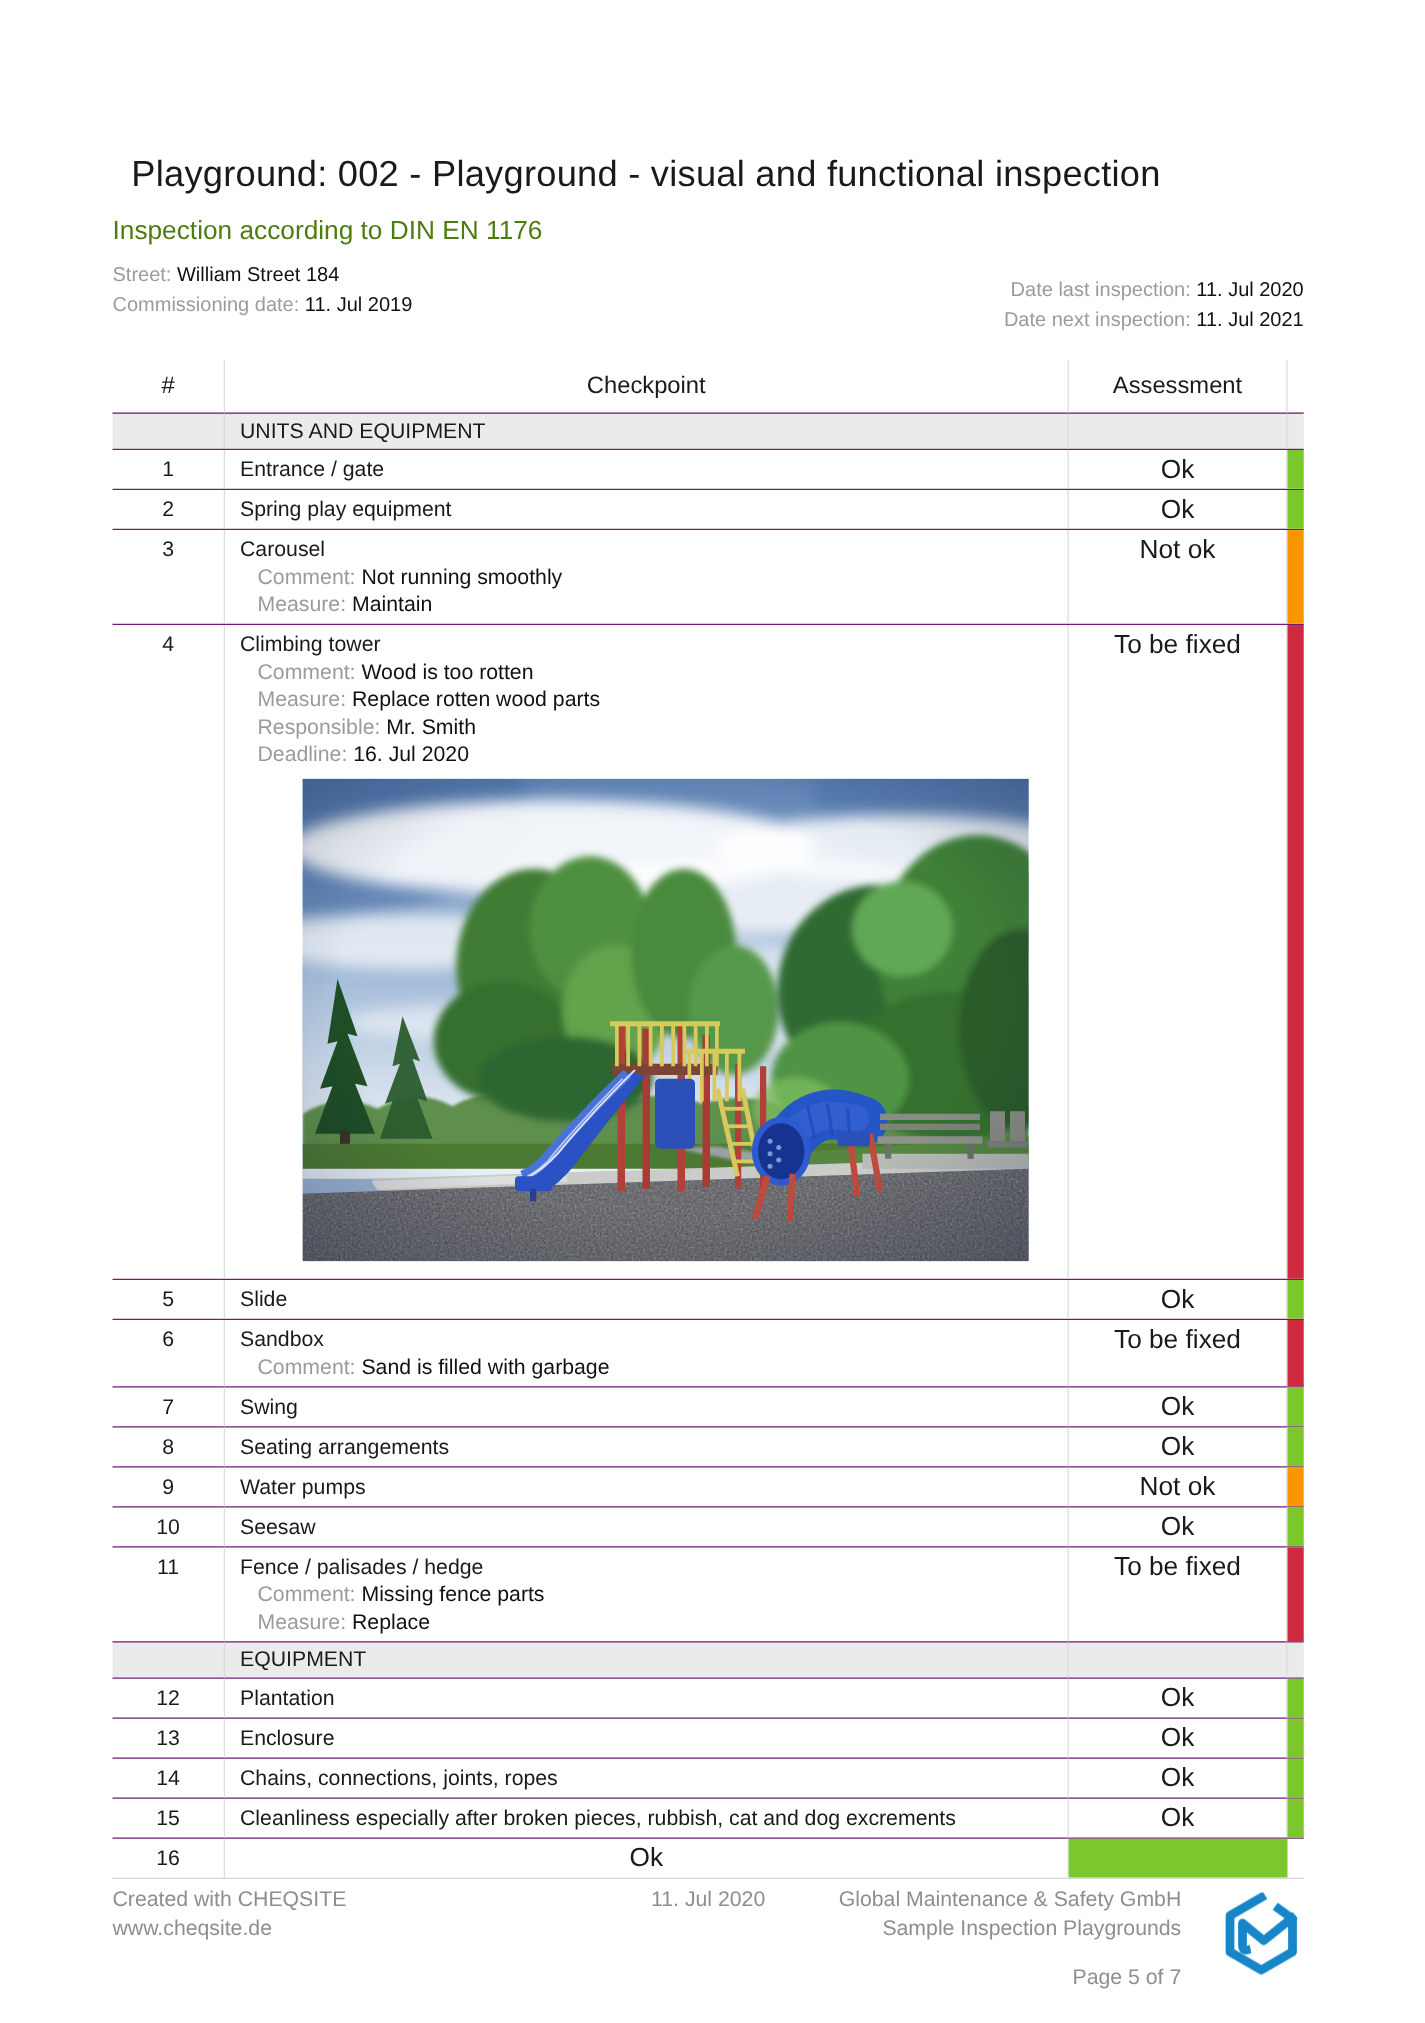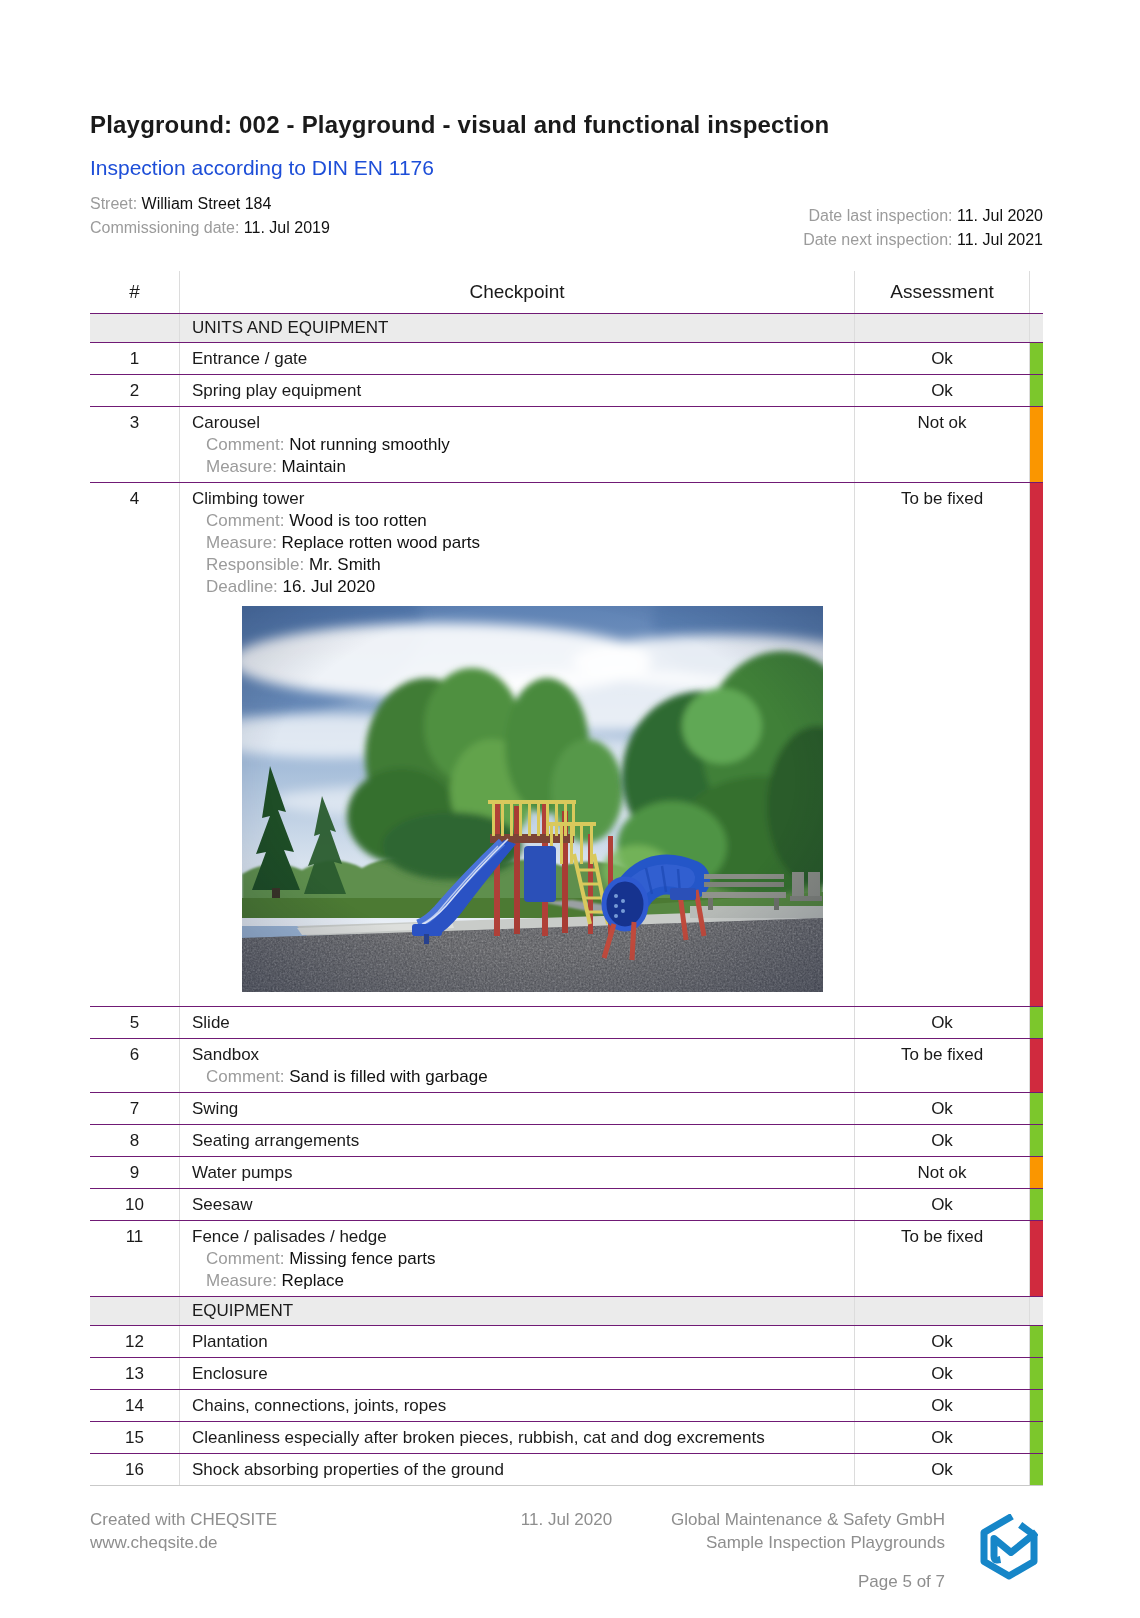--- a/index.html
+++ b/index.html
@@ -1,37 +1,37 @@
 <!DOCTYPE html>
 <html><head>
 <meta charset="utf-8">
 <style>
   html,body{margin:0;padding:0;background:#ffffff;}
   body{width:1140px;height:1618px;font-family:"Liberation Sans",sans-serif;color:#1a1a1a;position:relative;overflow:hidden;}
   .content{padding:108px 97px 0 90px;}
 
   
-  .title{font-size:24px;font-weight:700;margin:0;line-height:34px;color:#1a1a1a;letter-spacing:0.2px;}
-  .subtitle{font-size:21px;margin-top:13px;line-height:25px;color:#1d4ed8;}
+  .title{font-size:29px;font-weight:400;margin:15px;line-height:34px;color:#1a1a1a;letter-spacing:0.2px;}
+  .subtitle{font-size:21px;margin-top:13px;line-height:25px;color:#4d7c0f;}
   .meta{display:flex;justify-content:space-between;margin-top:12px;font-size:16px;line-height:24px;}
   .meta-right{text-align:right;margin-top:12px;}
   .lbl{color:#9b9b9b;}
   .val{color:#111111;}
 
   
   .itable{margin-top:19px;border-bottom:1px solid #c9c9c9;}
   .t-row{display:grid;grid-template-columns:90px 675px 175px 13px;border-top:1px solid #701a75;background:#ffffff;}
   .t-row.t-head{border-top:none;}
   .c-num,.c-check,.c-assess{border-right:1px solid #dcdcdc;}
   .t-head .c-num,.t-head .c-check,.t-head .c-assess{font-size:19px;text-align:center;padding:10px 0;line-height:22px;}
   .t-section{background:#ebebeb;}
   .t-section .c-check{font-size:17px;padding:5px 12px;line-height:18px;}
   .t-item .c-num{font-size:17px;text-align:center;padding:5px 0 4px;line-height:22px;}
   .t-item .c-check{font-size:17px;padding:5px 12px 4px;line-height:22px;}
-  .t-item .c-assess{font-size:17px;text-align:center;padding:5px 0 4px;line-height:22px;}
+  .t-item .c-assess{font-size:21px;text-align:center;padding:5px 0 4px;line-height:22px;}
   .detail-line .lbl{color:#9b9b9b;margin-left:14px;}
   .photo{width:581px;height:386px;margin:8px 0 10px 50px;overflow:hidden;background:#9db7d6;}
   .photo svg{display:block;}
 
   
   .footer{position:absolute;left:90px;top:1508px;width:953px;font-size:17px;line-height:23px;color:#8e8e8e;}
   .f-left{position:absolute;left:0;top:0;}
   .f-center{position:absolute;left:0;width:953px;text-align:center;top:0;}
   .f-right{position:absolute;right:98px;top:0;text-align:right;}
   .f-page{position:absolute;right:98px;top:62px;text-align:right;margin-left:36px;}
@@ -372,23 +372,20 @@
       <div class="t-row t-item">
         <div class="c-num">15</div>
         <div class="c-check">
           <div class="cp-name">Cleanliness especially after broken pieces, rubbish, cat and dog excrements</div>
         </div>
         <div class="c-assess">Ok</div>
         <div class="c-bar" style="background: rgb(124, 199, 44);"></div>
       </div>
       <div class="t-row t-item">
         <div class="c-num">16</div>
-        <div class="c-check">
-          <div class="cp-name">Shock absorbing properties of the ground</div>
-        </div>
         <div class="c-assess">Ok</div>
         <div class="c-bar" style="background: rgb(124, 199, 44);"></div>
       </div>
     </div>
 </div>
 
 <div class="footer">
   <div class="f-left">
     <div>Created with CHEQSITE</div>
     <div>www.cheqsite.de</div>

